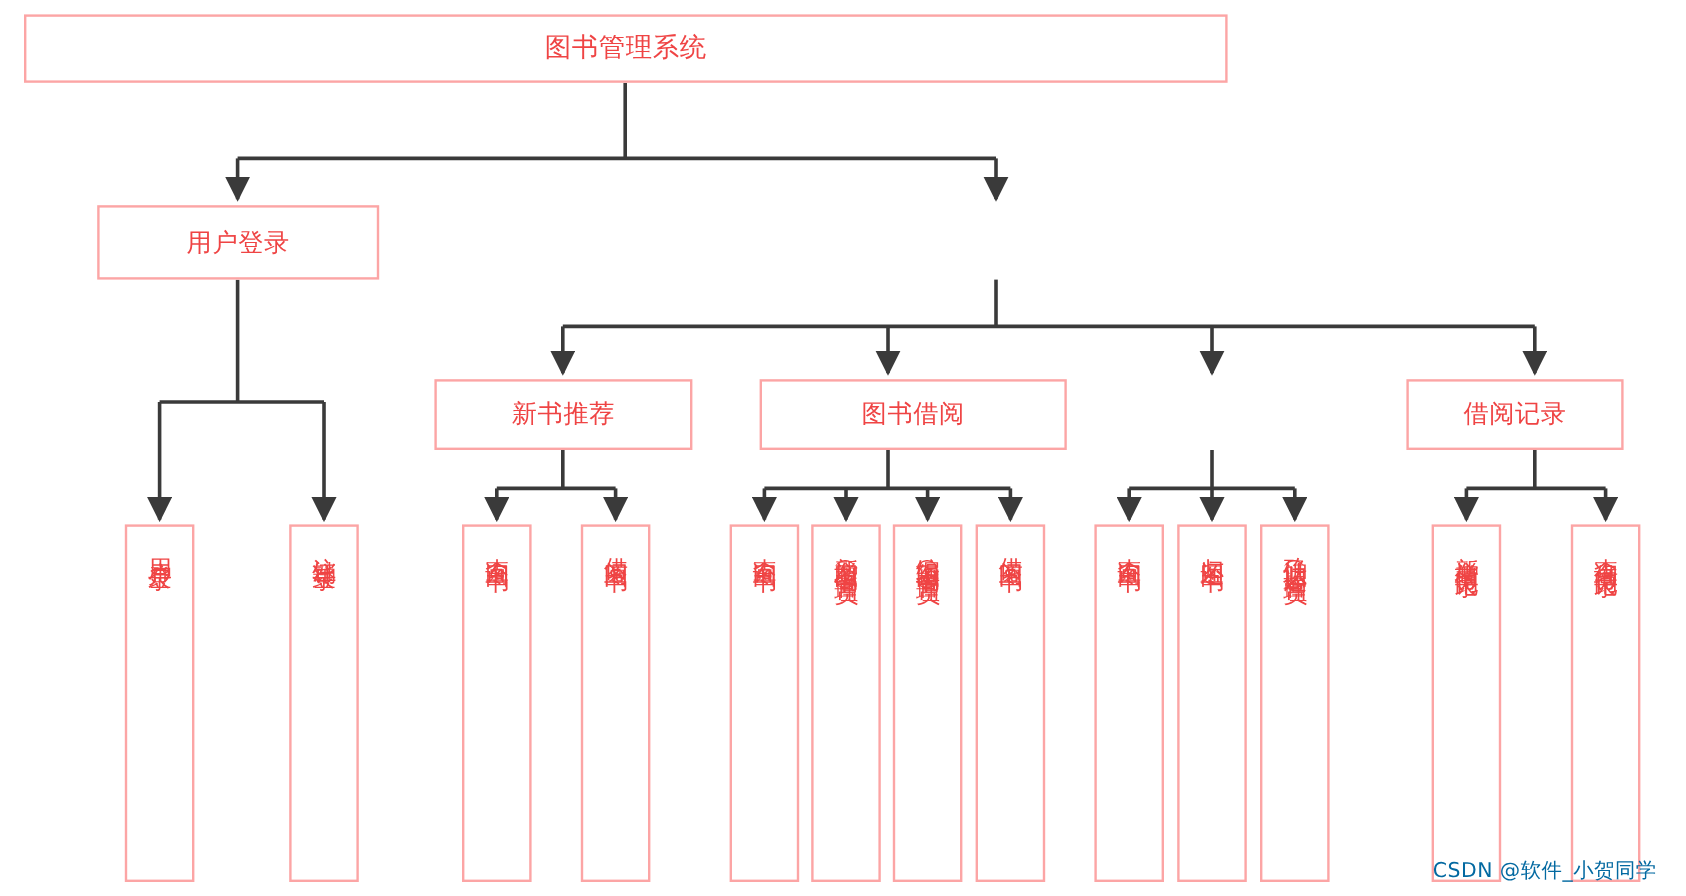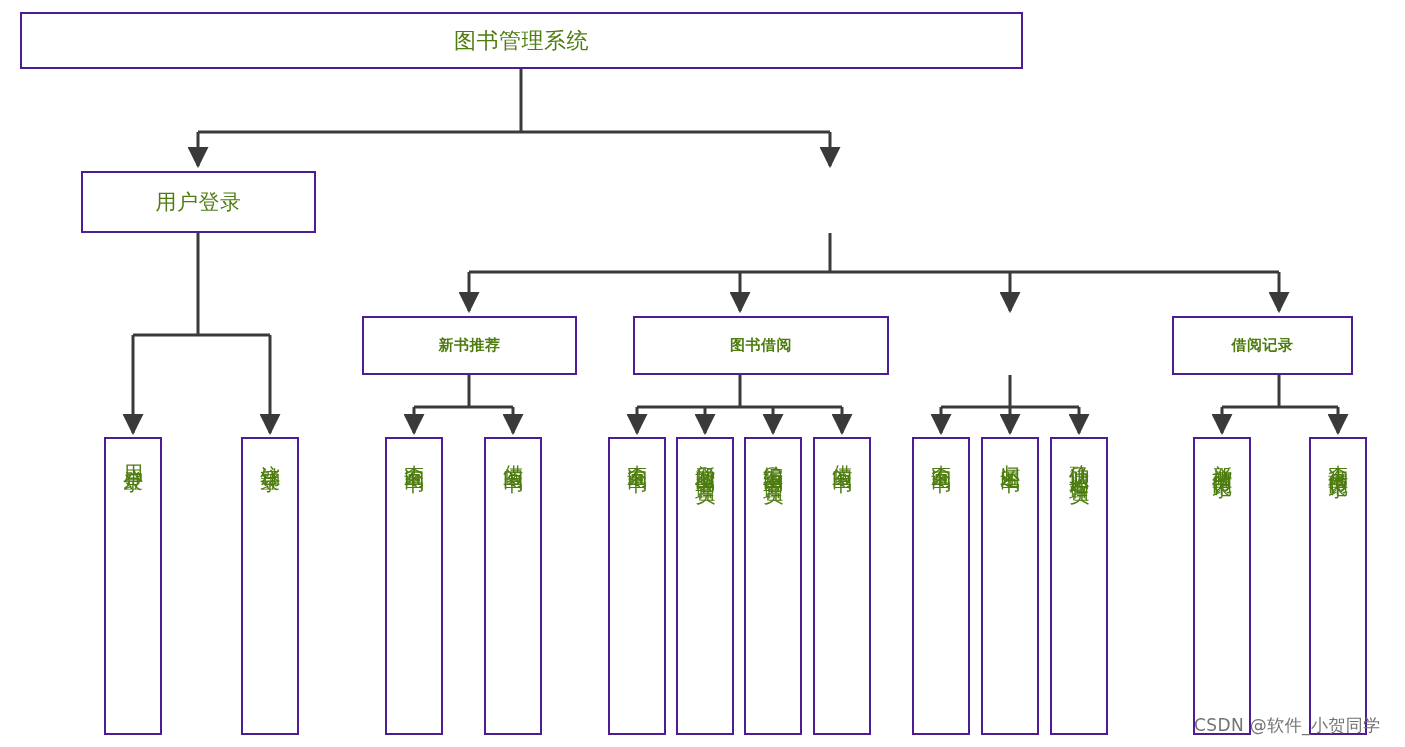--- a/index.html
+++ b/index.html
@@ -20,54 +20,54 @@
   #edges {
     position: absolute;
     left: 0;
     top: 0;
     width: 1405px;
     height: 747px;
   }
   .node {
     position: absolute;
     box-sizing: border-box;
-    border: 2px solid #4c1d95;
+    border: 2px solid #fca5a5;
     background: #ffffff;
-    color: #4d7c0f;
+    color: #ef4444;
     display: flex;
     align-items: center;
     justify-content: center;
     text-align: center;
   }
   .node .label {
     display: block;
     line-height: 1.18;
     letter-spacing: 0.5px;
   }
   .node-root .label { font-size: 22px; }
   .node-l2 .label { font-size: 21px; }
-  .node-l3 .label { font-size: 15px; font-weight: bold; }
+  .node-l3 .label { font-size: 21px; }
 
   .node-leaf {
     align-items: flex-start;
     justify-content: center;
     padding-top: 10px;
   }
   .node-leaf .label {
     writing-mode: vertical-rl;
     text-orientation: upright;
     font-size: 20px;
     line-height: 1.28;
     letter-spacing: 3px;
     white-space: nowrap;
   }
   .watermark {
     position: absolute;
     font-size: 17px;
-    color: #737373;
+    color: #0369a1;
     white-space: nowrap;
     letter-spacing: 0.4px;
   }
 </style>
 </head>
 <body>
 
 <div id="canvas">
 
   <svg id="edges" viewBox="0 0 1405 747" width="1405" height="747" xmlns="http://www.w3.org/2000/svg">

